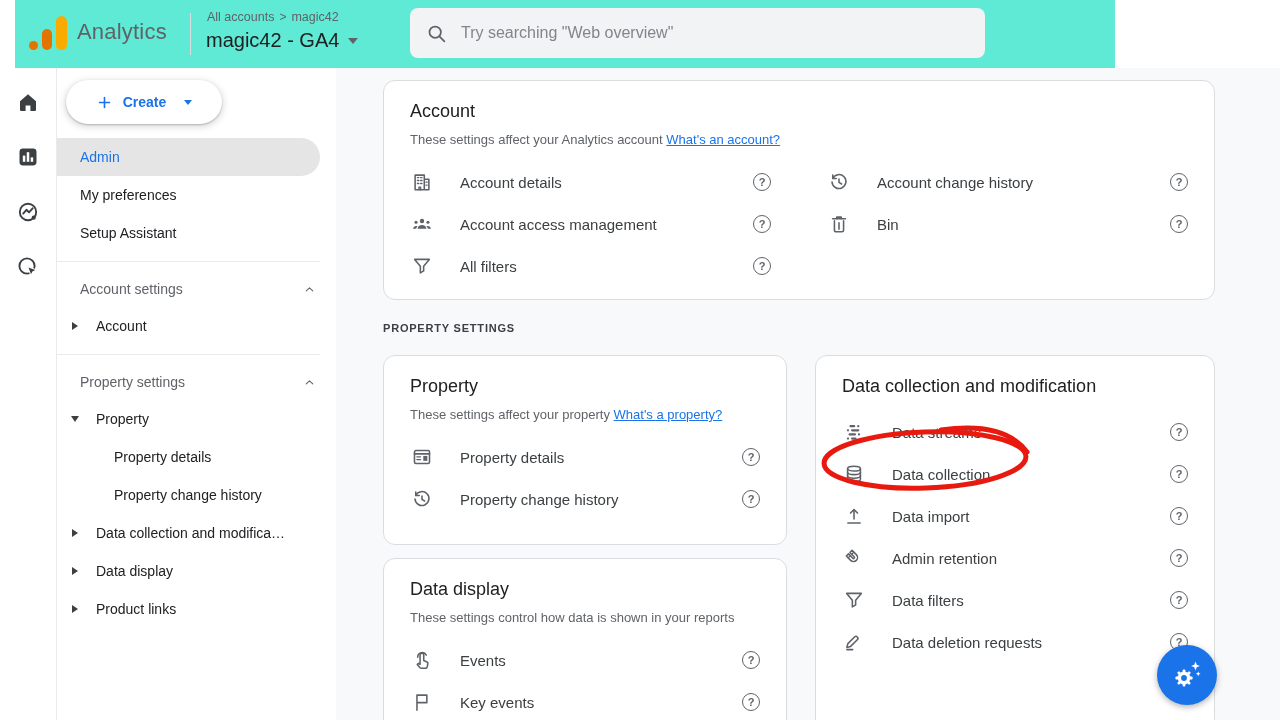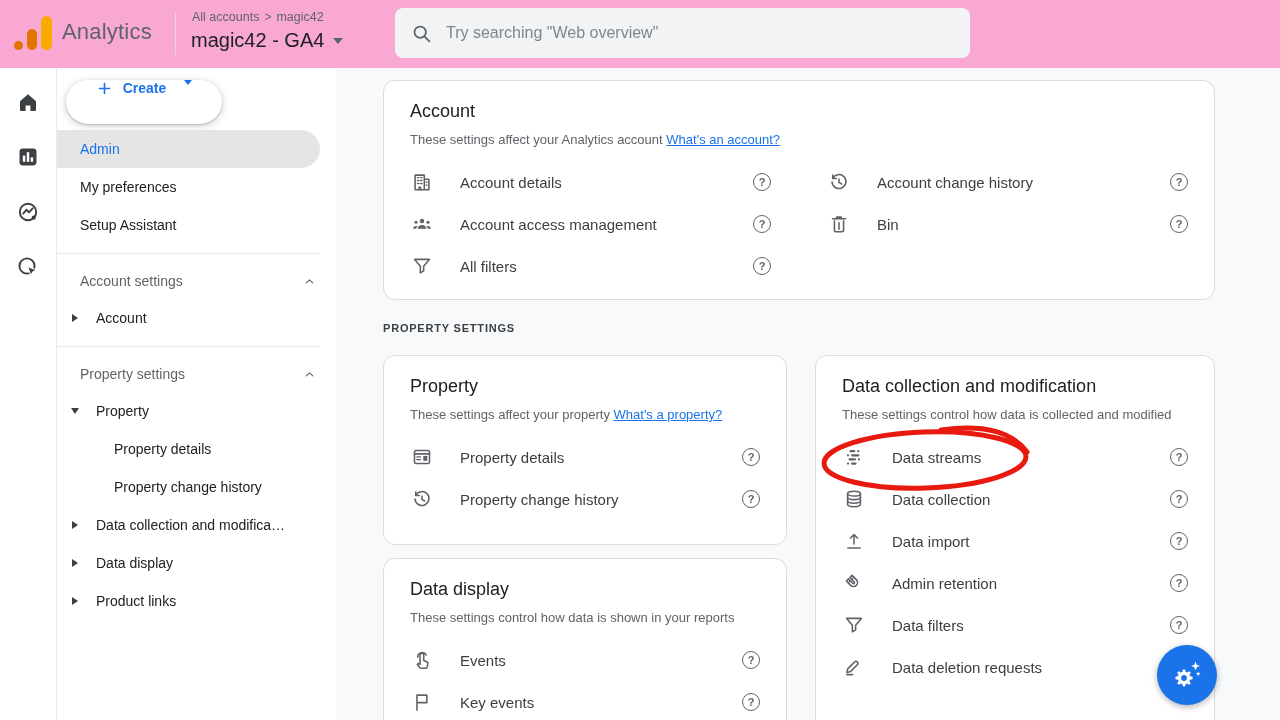--- a/index.html
+++ b/index.html
@@ -1,21 +1,21 @@
 <!DOCTYPE html>
 <html><head>
 <meta charset="utf-8">
 <style>
   * { margin:0; padding:0; box-sizing:border-box; }
   html,body { width:1280px; height:720px; }
   body { font-family:"Liberation Sans", sans-serif; background:#fff; overflow:hidden; }
   .app { position:relative; width:1280px; height:720px; background:#fff; overflow:hidden; }
 
   
-  .topbar { position:absolute; left:0; top:0; width:1280px; height:68px; background:#f9a8d4; z-index:20; }
+  .topbar { position:absolute; left:15px; top:0; width:1100px; height:68px; background:#5eead4; z-index:20; }
   .logo { position:absolute; left:14px; top:16px; width:40px; height:36px; cursor:pointer; }
   .logo .dot  { position:absolute; left:0;  bottom:2px; width:9px;  height:9px;  border-radius:50%; background:#e37400; }
   .logo .barm { position:absolute; left:13px; bottom:2px; width:10px; height:21px; border-radius:5px; background:#e37400; }
   .logo .bart { position:absolute; left:27px; bottom:2px; width:11px; height:34px; border-radius:5.5px; background:#f9ab00; }
   .brand { position:absolute; left:62px; top:19px; font-size:22px; color:#5f6368; letter-spacing:.2px; }
   .tb-divider { position:absolute; left:175px; top:13px; width:1px; height:42px; background:#dadce0; }
   .crumbs { position:absolute; left:192px; top:10px; font-size:12.5px; color:#5f6368; display:flex; align-items:center; gap:5px; }
   .crumbs .sep { font-size:12px; color:#5f6368; }
   .selector { position:absolute; left:191px; top:29px; display:flex; align-items:center; gap:9px; cursor:pointer; }
   .selector .sel-label { font-size:20px; color:#202124; }
@@ -23,21 +23,21 @@
   .searchbar { position:absolute; left:395px; top:8px; width:575px; height:50px; background:#f1f3f4; border-radius:8px; display:flex; align-items:center; padding:0 16px; gap:14px; cursor:text; }
   .searchbar input { flex:1; border:none; outline:none; background:transparent; font-size:16px; color:#202124; font-family:"Liberation Sans",sans-serif; }
   .searchbar input::placeholder { color:#80868b; }
 
   
   .rail { position:absolute; left:0; top:68px; width:57px; height:652px; background:#fff; border-right:1px solid #e8eaed; display:flex; flex-direction:column; align-items:center; padding-top:20px; gap:27px; z-index:15; }
   .rail button { background:none; border:none; width:36px; height:28px; display:flex; align-items:center; justify-content:center; cursor:pointer; }
 
   
   .sidebar { position:absolute; left:57px; top:68px; width:279px; height:652px; background:#fff; padding-top:12px; z-index:10; }
-  .create-btn { margin:0 0 6px 9px; width:156px; height:44px; border:none; border-radius:22px; background:#fff; box-shadow:0 1px 2px rgba(60,64,67,.3), 0 2px 6px 2px rgba(60,64,67,.15); display:flex; align-items:flex-start; justify-content:center; gap:10px; color:#1a73e8; font-size:14px; font-weight:700; font-family:"Liberation Sans",sans-serif; cursor:pointer; }
+  .create-btn { margin:0 0 14px 9px; width:156px; height:44px; border:none; border-radius:22px; background:#fff; box-shadow:0 1px 2px rgba(60,64,67,.3), 0 2px 6px 2px rgba(60,64,67,.15); display:flex; align-items:center; justify-content:center; gap:10px; color:#1a73e8; font-size:14px; font-weight:700; font-family:"Liberation Sans",sans-serif; cursor:pointer; }
   .create-caret { width:0; height:0; border-left:4.5px solid transparent; border-right:4.5px solid transparent; border-top:5.5px solid #1a73e8; margin-left:8px; }
   .side-item { height:38px; display:flex; align-items:center; font-size:14px; color:#202124; padding-left:23px; cursor:pointer; position:relative; }
   .side-item.active { background:#e5e5e5; color:#1a73e8; font-weight:500; border-radius:0 19px 19px 0; margin-right:16px;text-align:center; }
   .side-item.lvl1 { padding-left:13px; }
   .side-item.lvl1 .txt { margin-left:16px; }
   .side-item.child { padding-left:57px; }
   .caret-right { width:10px; display:flex; justify-content:center; }
   .caret-right i { width:0; height:0; border-top:4.5px solid transparent; border-bottom:4.5px solid transparent; border-left:6px solid #3c4043; }
   .caret-open { width:10px; display:flex; justify-content:center; }
   .caret-open i { width:0; height:0; border-left:4.5px solid transparent; border-right:4.5px solid transparent; border-top:6px solid #3c4043; }
@@ -316,21 +316,20 @@
               </svg>
           </span>
           <span class="rlabel">Property change history</span>
           <span class="help">?</span>
         </div>
       </div>
     </section>
 
     <section class="card dcm-card">
       <h2>Data collection and modification</h2>
-      <p class="sub">These settings control how data is collected and modified</p>
       <div class="rows">
         <div class="row">
           <span class="ricon">
             <svg viewBox="0 0 24 24" width="22" height="22" fill="#5f6368">
                 <rect x="7" y="4.4" width="6.4" height="2.5" rx="1.25"></rect>
                 <rect x="15.4" y="4.4" width="2.5" height="2.5" rx="1.25"></rect>
                 <rect x="4.2" y="8.9" width="2.5" height="2.5" rx="1.25"></rect>
                 <rect x="8.7" y="8.9" width="9.2" height="2.5" rx="1.25"></rect>
                 <rect x="6" y="13.4" width="8.2" height="2.5" rx="1.25"></rect>
                 <rect x="16.2" y="13.4" width="2.5" height="2.5" rx="1.25"></rect>

